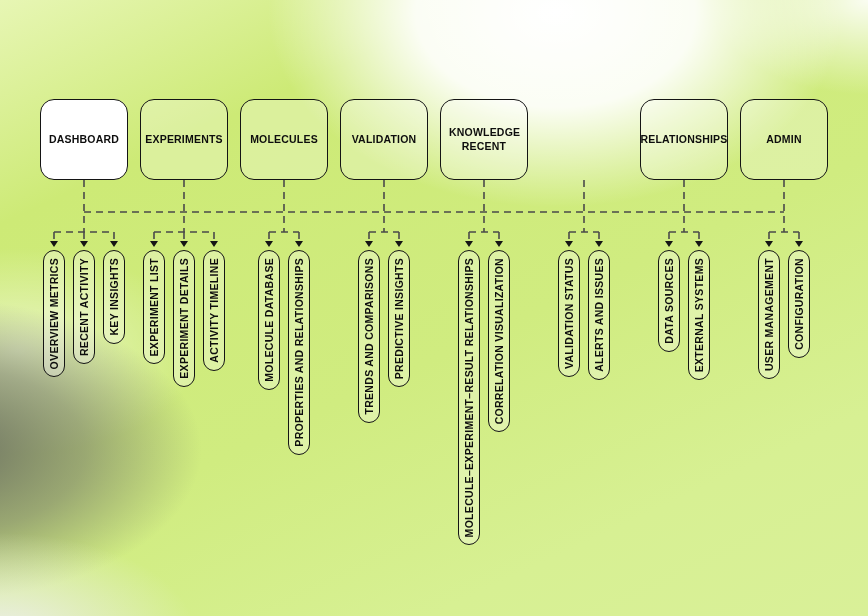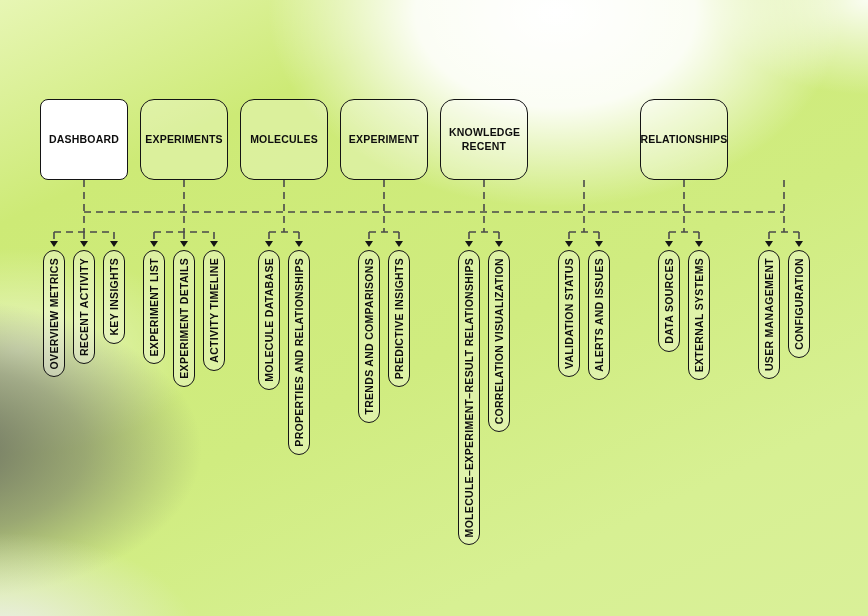--- a/index.html
+++ b/index.html
@@ -32,21 +32,21 @@
     left: calc(var(--cx) - 44px);
     box-sizing: border-box;
     border: 1.4px solid #141414;
     border-radius: 14px;
     background: rgba(255,255,255,0.28);
     display: flex;
     align-items: center;
     justify-content: center;
     text-align: center;
   }
-  .box--active { background: #ffffff; border-radius: 8px; }
+  .box--active { background: #ffffff; }
   .box-label {
     font-size: 10.5px;
     font-weight: 700;
     letter-spacing: 0.2px;
     line-height: 1.3;
     color: #0d0d0d;
     white-space: nowrap;
   }
   .box--two-line .box-label { white-space: normal; max-width: 70px; }
 
@@ -90,27 +90,30 @@
   <div class="box box--active" style="--cx:84px">
     <span class="box-label">DASHBOARD</span>
   </div>
   <div class="box" style="--cx:284px">
     <span class="box-label">MOLECULES</span>
   </div>
   <div class="box" style="--cx:184px">
     <span class="box-label">EXPERIMENTS</span>
   </div>
   <div class="box" style="--cx:384px">
-    <span class="box-label">EXPERIMENT</span>
+    <span class="box-label">VALIDATION</span>
   </div>
   <div class="box box--two-line" style="--cx:484px">
     <span class="box-label">KNOWLEDGE RECENT</span>
   </div>
   <div class="box" style="--cx:684px">
     <span class="box-label">RELATIONSHIPS</span>
+  </div>
+  <div class="box" style="--cx:784px">
+    <span class="box-label">ADMIN</span>
   </div>
 
   <div class="pill" style="--cx:54px">
     <span class="vtext">OVERVIEW METRICS</span>
   </div>
   <div class="pill" style="--cx:84px">
     <span class="vtext">RECENT ACTIVITY</span>
   </div>
   <div class="pill" style="--cx:114px">
     <span class="vtext">KEY INSIGHTS</span>

